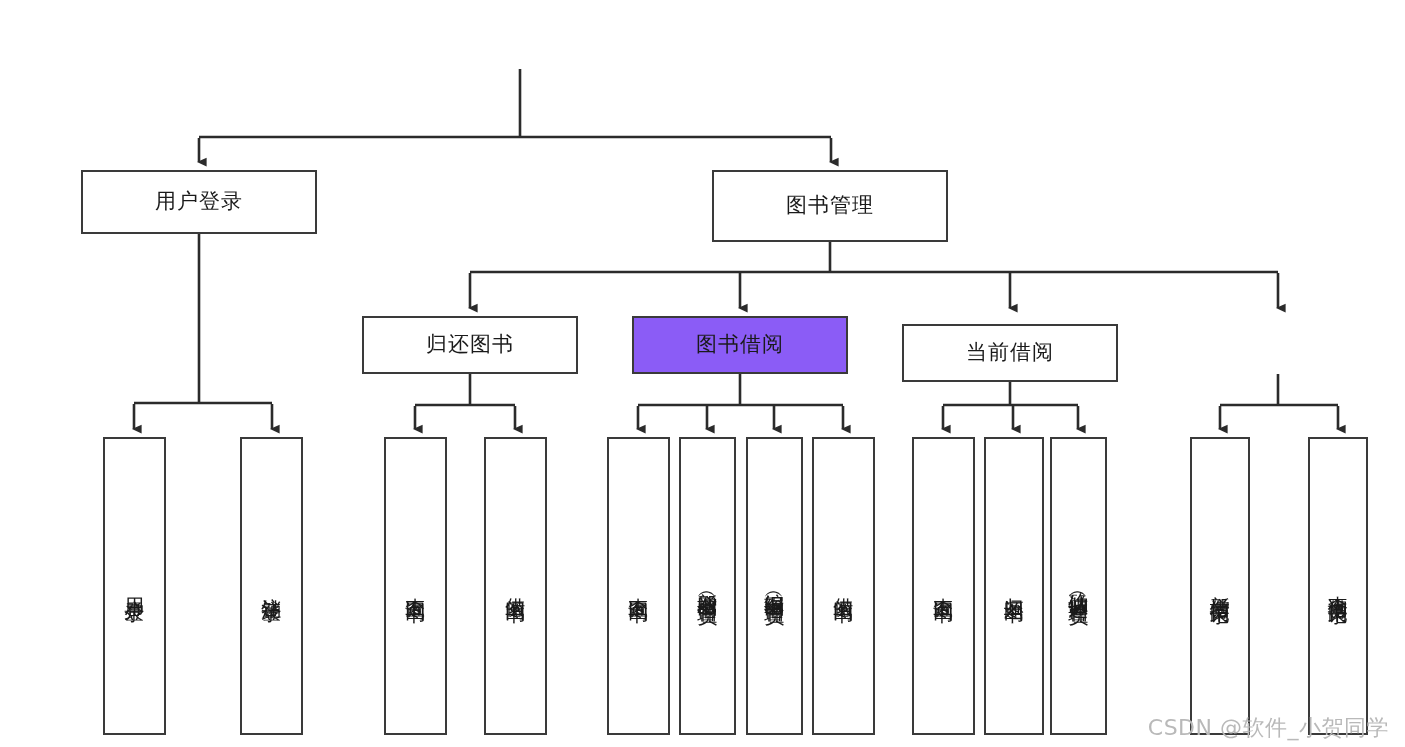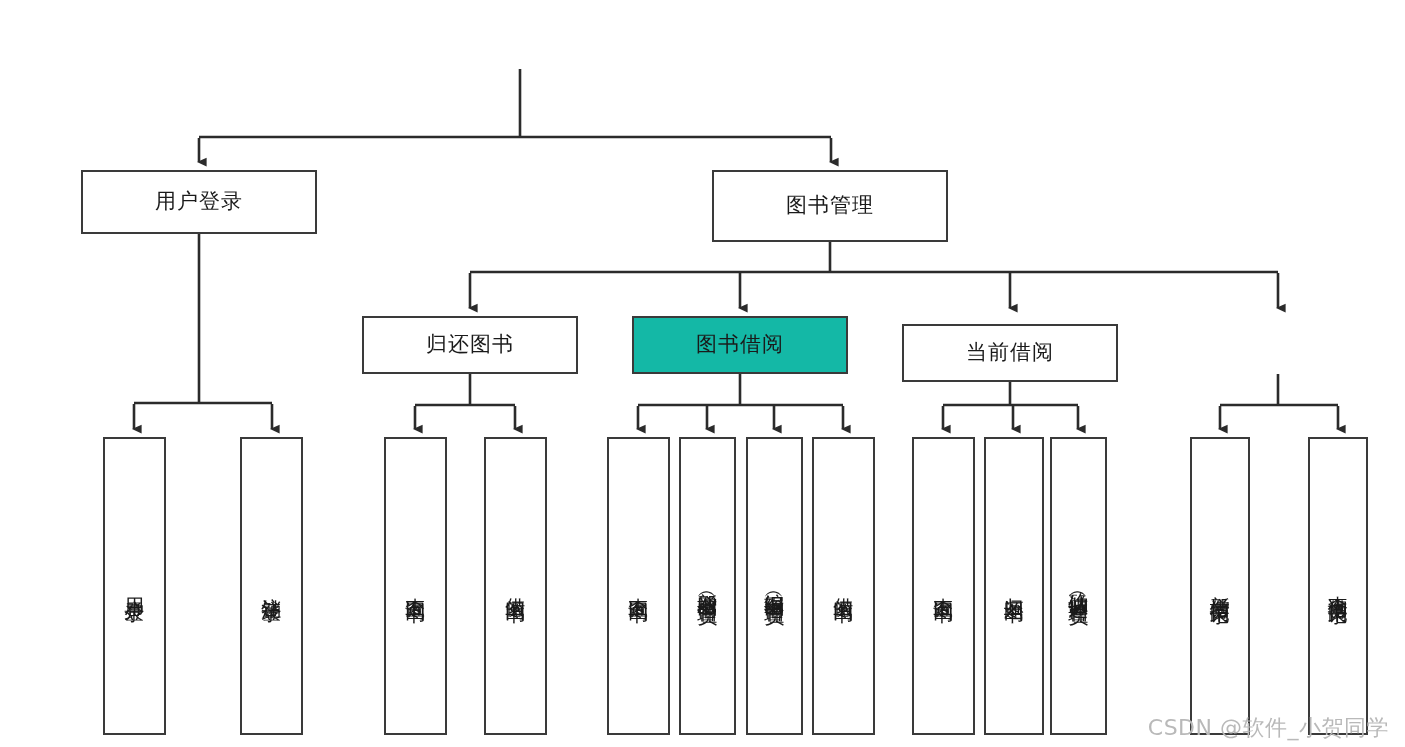--- a/index.html
+++ b/index.html
@@ -130,21 +130,21 @@
   <div class="node h" style="left: 81px; top: 170px; width: 236px; height: 64px; background: rgb(255, 255, 255); border-color: rgb(58, 58, 58); color: rgb(26, 26, 26);">
     <span>用户登录</span>
   </div>
   <div class="node h" style="left: 712px; top: 170px; width: 236px; height: 72px; background: rgb(255, 255, 255); border-color: rgb(58, 58, 58); color: rgb(26, 26, 26);">
     <span>图书管理</span>
   </div>
 
   <div class="node h" style="left: 362px; top: 316px; width: 216px; height: 58px; background: rgb(255, 255, 255); border-color: rgb(58, 58, 58); color: rgb(26, 26, 26);">
     <span>归还图书</span>
   </div>
-  <div class="node h" style="left: 632px; top: 316px; width: 216px; height: 58px; background: #14b8a6; border-color: rgb(58, 58, 58); color: rgb(26, 26, 26);">
+  <div class="node h" style="left: 632px; top: 316px; width: 216px; height: 58px; background: #8b5cf6; border-color: rgb(58, 58, 58); color: rgb(26, 26, 26);">
     <span>图书借阅</span>
   </div>
   <div class="node h" style="left: 902px; top: 324px; width: 216px; height: 58px; background: rgb(255, 255, 255); border-color: rgb(58, 58, 58); color: rgb(26, 26, 26);">
     <span>当前借阅</span>
   </div>
 
   <div class="node v" style="left: 103px; top: 437px; width: 63px; height: 298px; background: rgb(255, 255, 255); border-color: rgb(58, 58, 58); color: rgb(26, 26, 26);">
     <span class="vtext">用户登录</span>
   </div>
   <div class="node v" style="left: 240px; top: 437px; width: 63px; height: 298px; background: rgb(255, 255, 255); border-color: rgb(58, 58, 58); color: rgb(26, 26, 26);">

